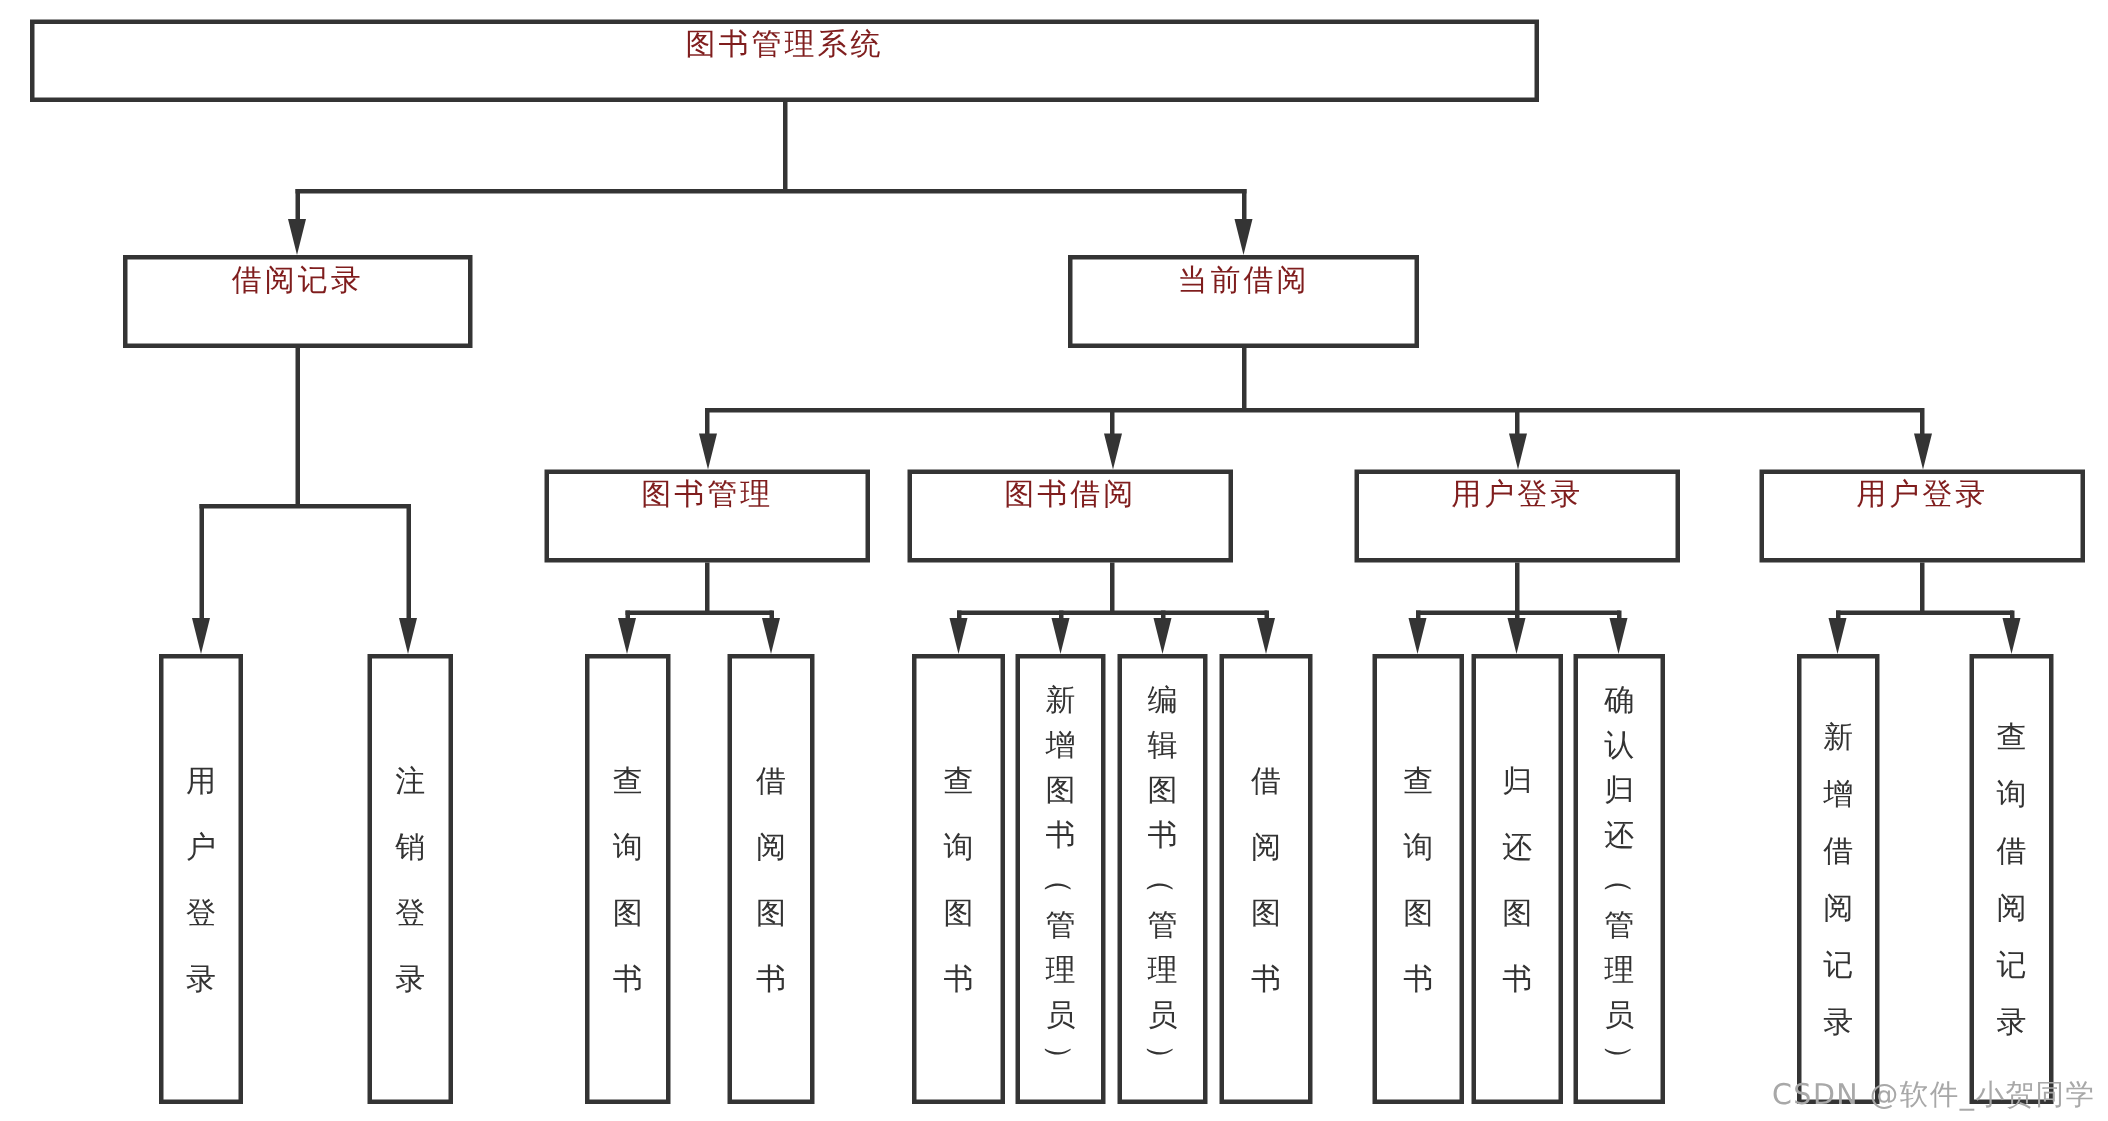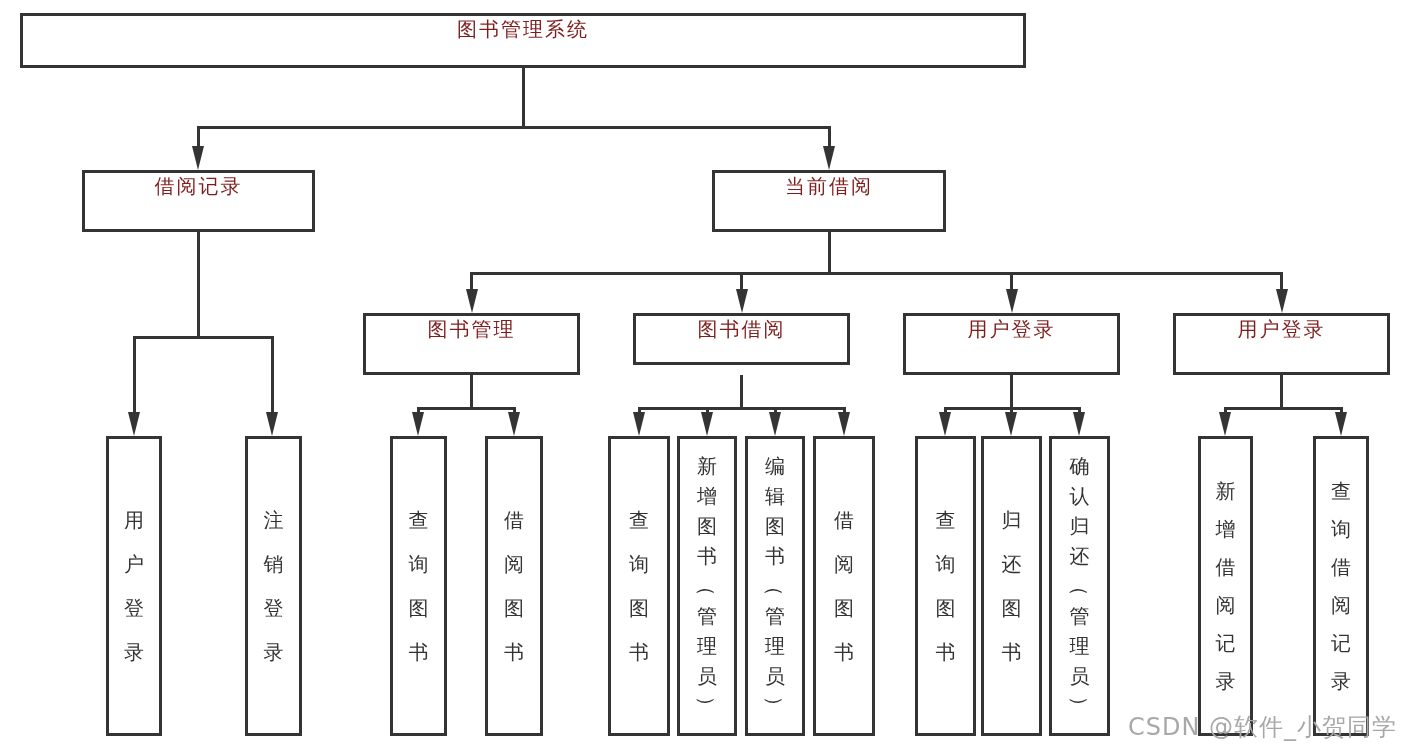--- a/index.html
+++ b/index.html
@@ -24,21 +24,21 @@
   }
   .vchar{display:block;line-height:22px;height:22px;}
   .vchar.paren{transform:rotate(90deg);}
   .line{position:absolute;background:#343434;}
   .arrow{
     position:absolute;width:0;height:0;
     border-left:6px solid transparent;border-right:6px solid transparent;
     border-top:24px solid #343434;
   }
   .watermark{
-    position:absolute;right:8px;bottom:4px;font-size:24px;
+    position:absolute;right:8px;bottom:4px;font-size:19px;
     color:#a8a8a8;letter-spacing:1px;z-index:10;
   }
 </style>
 </head>
 <body>
 
 <div class="box hbox" style="left:20px;top:13px;width:1006px;height:55px;">
   <span>图书管理系统</span>
 </div>
 
@@ -70,21 +70,21 @@
 <div class="line" style="left:1010px;top:272px;width:3px;height:20px;"></div>
 <div class="line" style="left:1280px;top:272px;width:3px;height:20px;"></div>
 <div class="arrow" style="left:466px;top:289px;"></div>
 <div class="arrow" style="left:736px;top:289px;"></div>
 <div class="arrow" style="left:1006px;top:289px;"></div>
 <div class="arrow" style="left:1276px;top:289px;"></div>
 
 <div class="box hbox" style="left:363px;top:313px;width:217px;height:62px;">
   <span>图书管理</span>
 </div>
-<div class="box hbox" style="left:633px;top:313px;width:217px;height:52px;">
+<div class="box hbox" style="left:605px;top:313px;width:217px;height:62px;">
   <span>图书借阅</span>
 </div>
 <div class="box hbox" style="left:903px;top:313px;width:217px;height:62px;">
   <span>用户登录</span>
 </div>
 <div class="box hbox" style="left:1173px;top:313px;width:217px;height:62px;">
   <span>用户登录</span>
 </div>
 
 <div class="line" style="left:470px;top:375px;width:3px;height:34px;"></div>

